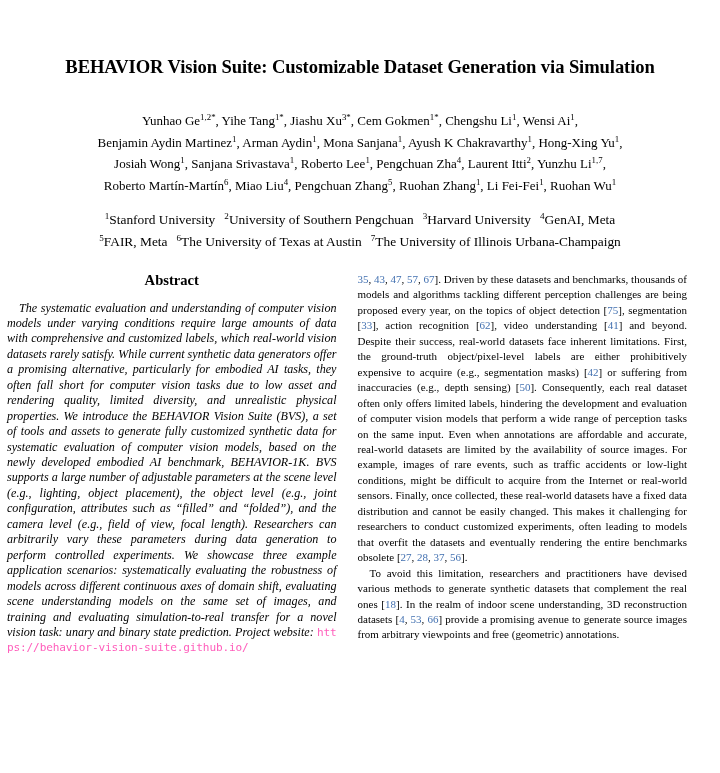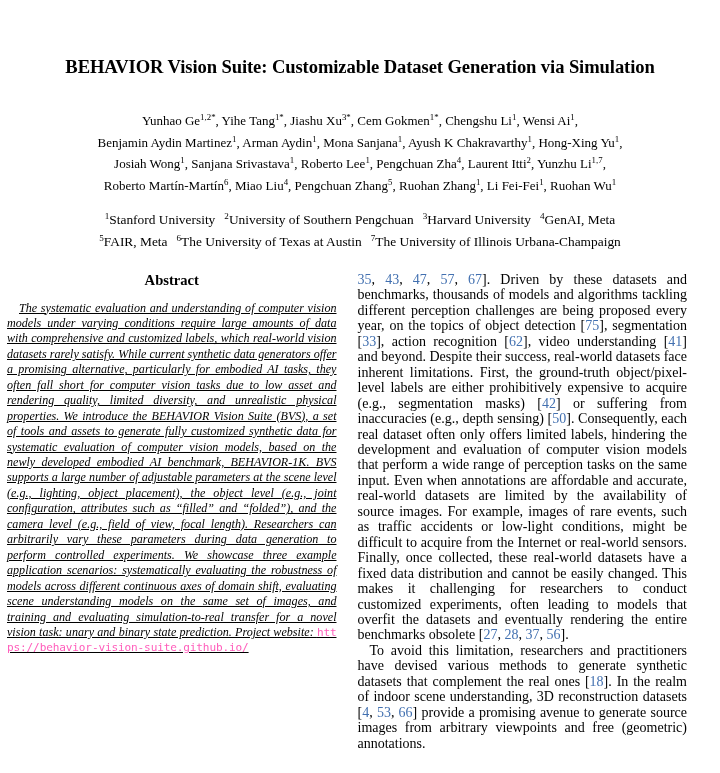--- a/index.html
+++ b/index.html
@@ -92,25 +92,24 @@
 
   .abstract-body {
     font-style: italic;
     font-size: 12.1px;
     line-height: 15.45px;
     text-align: justify;
     text-justify: inter-word;
     margin: 0;
     text-indent: 12px;
     hyphens: manual;
-    text-decoration: underline;
   }
 
   .body-text {
-    font-size: 14px;
+    font-size: 11px;
     line-height: 15.45px;
     text-align: justify;
     text-justify: inter-word;
     margin: 0;
     hyphens: manual;
   }
   .body-text.indent {
     text-indent: 12px;
   }
   .body-text + .body-text {

